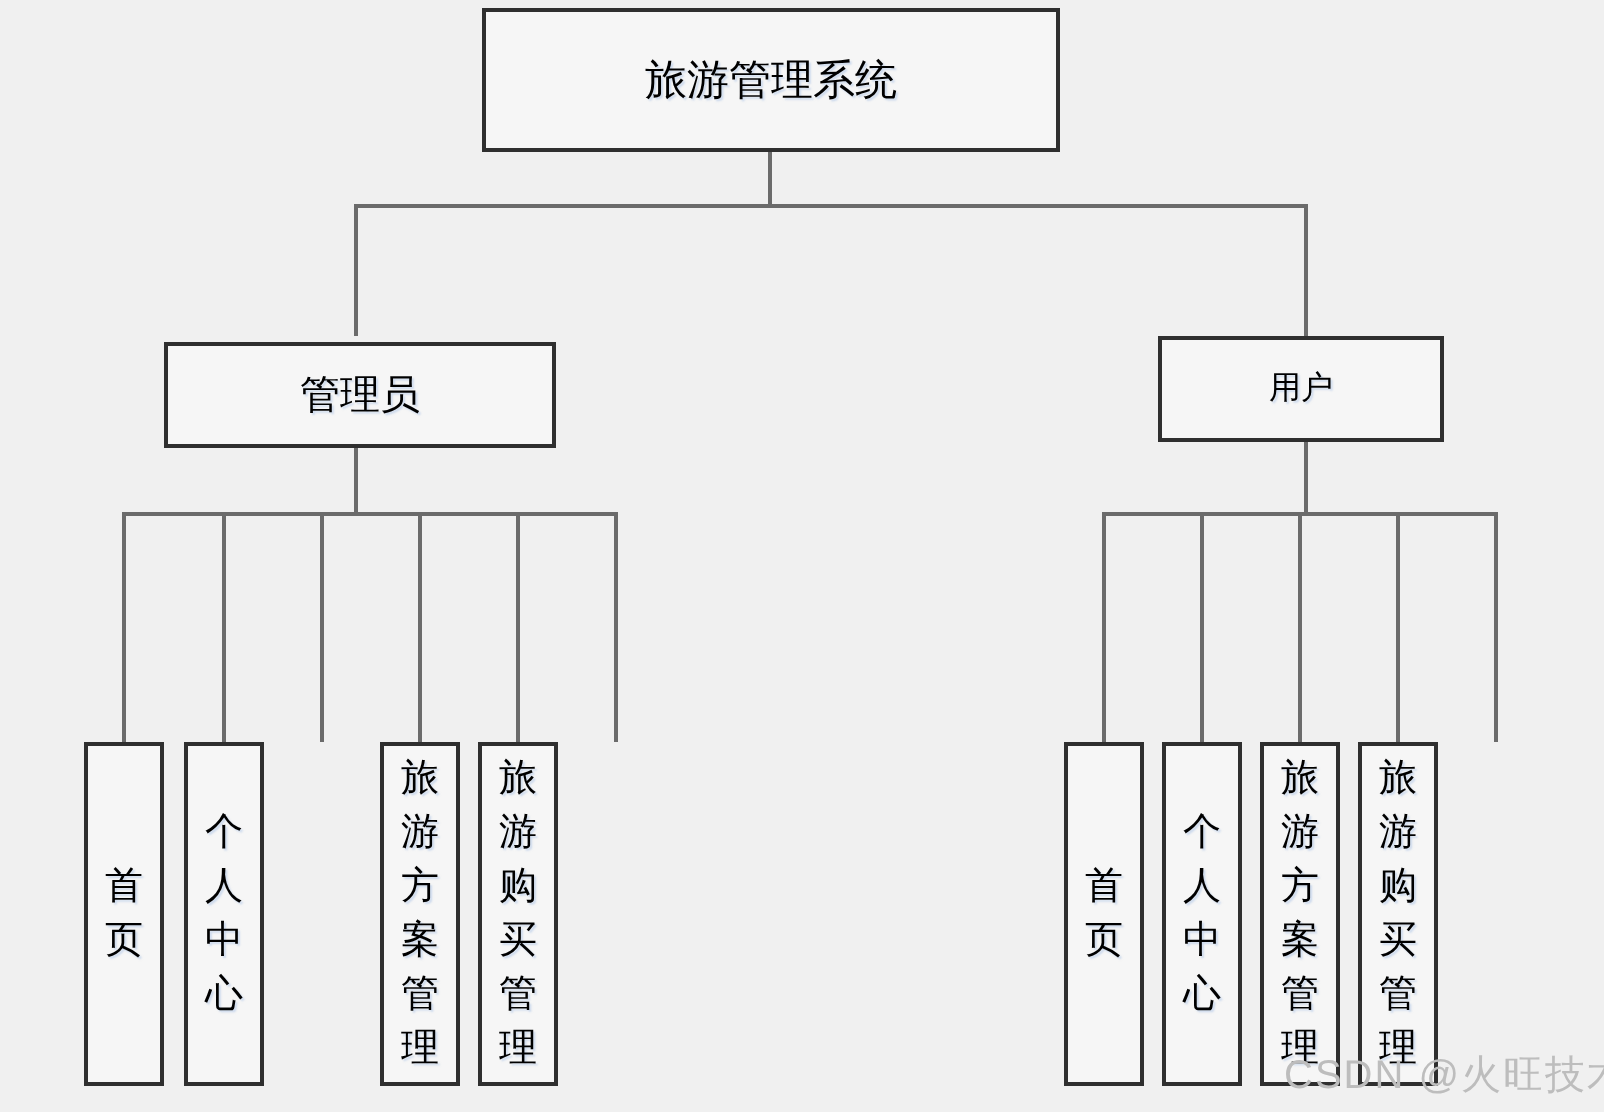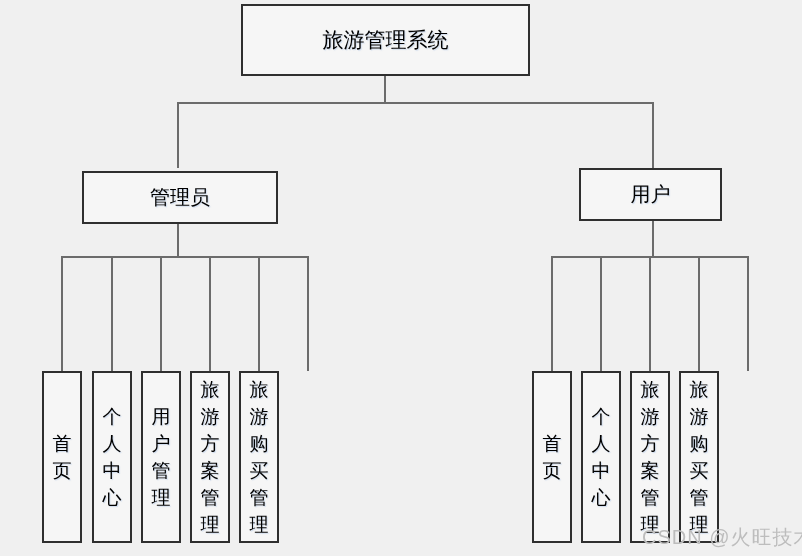--- a/index.html
+++ b/index.html
@@ -32,21 +32,21 @@
     justify-content:center;
     color:var(--text);
     z-index:2;
   }
   .node .label{
     text-shadow:1px 1px 1px rgba(172,194,230,.55);
     white-space:nowrap;
   }
   .root-node{left:241px;top:4px;width:289px;height:72px;font-size:21px;}
   .admin-node{left:82px;top:171px;width:196px;height:53px;font-size:20px;}
-  .user-node{left:579px;top:168px;width:143px;height:53px;font-size:20px;}
+  .user-node{left:579px;top:168px;width:143px;height:53px;font-size:16px;}
   .leaf{
     position:absolute;
     top:371px;
     width:40px;
     height:172px;
     box-sizing:border-box;
     background:var(--box);
     border:2px solid var(--border);
     display:flex;
     align-items:center;
@@ -119,23 +119,20 @@
   <div class="node user-node">
     <span class="label">用户</span>
   </div>
 
   <div class="leaf" style="left:42px">
     <span class="vtext">首页</span>
   </div>
   <div class="leaf" style="left:92px">
     <span class="vtext">个人中心</span>
   </div>
-  <div class="leaf" style="left:141px">
-    <span class="vtext">用户管理</span>
-  </div>
   <div class="leaf" style="left:190px">
     <span class="vtext">旅游方案管理</span>
   </div>
   <div class="leaf" style="left:239px">
     <span class="vtext">旅游购买管理</span>
   </div>
 
   <div class="leaf" style="left:532px">
     <span class="vtext">首页</span>
   </div>

